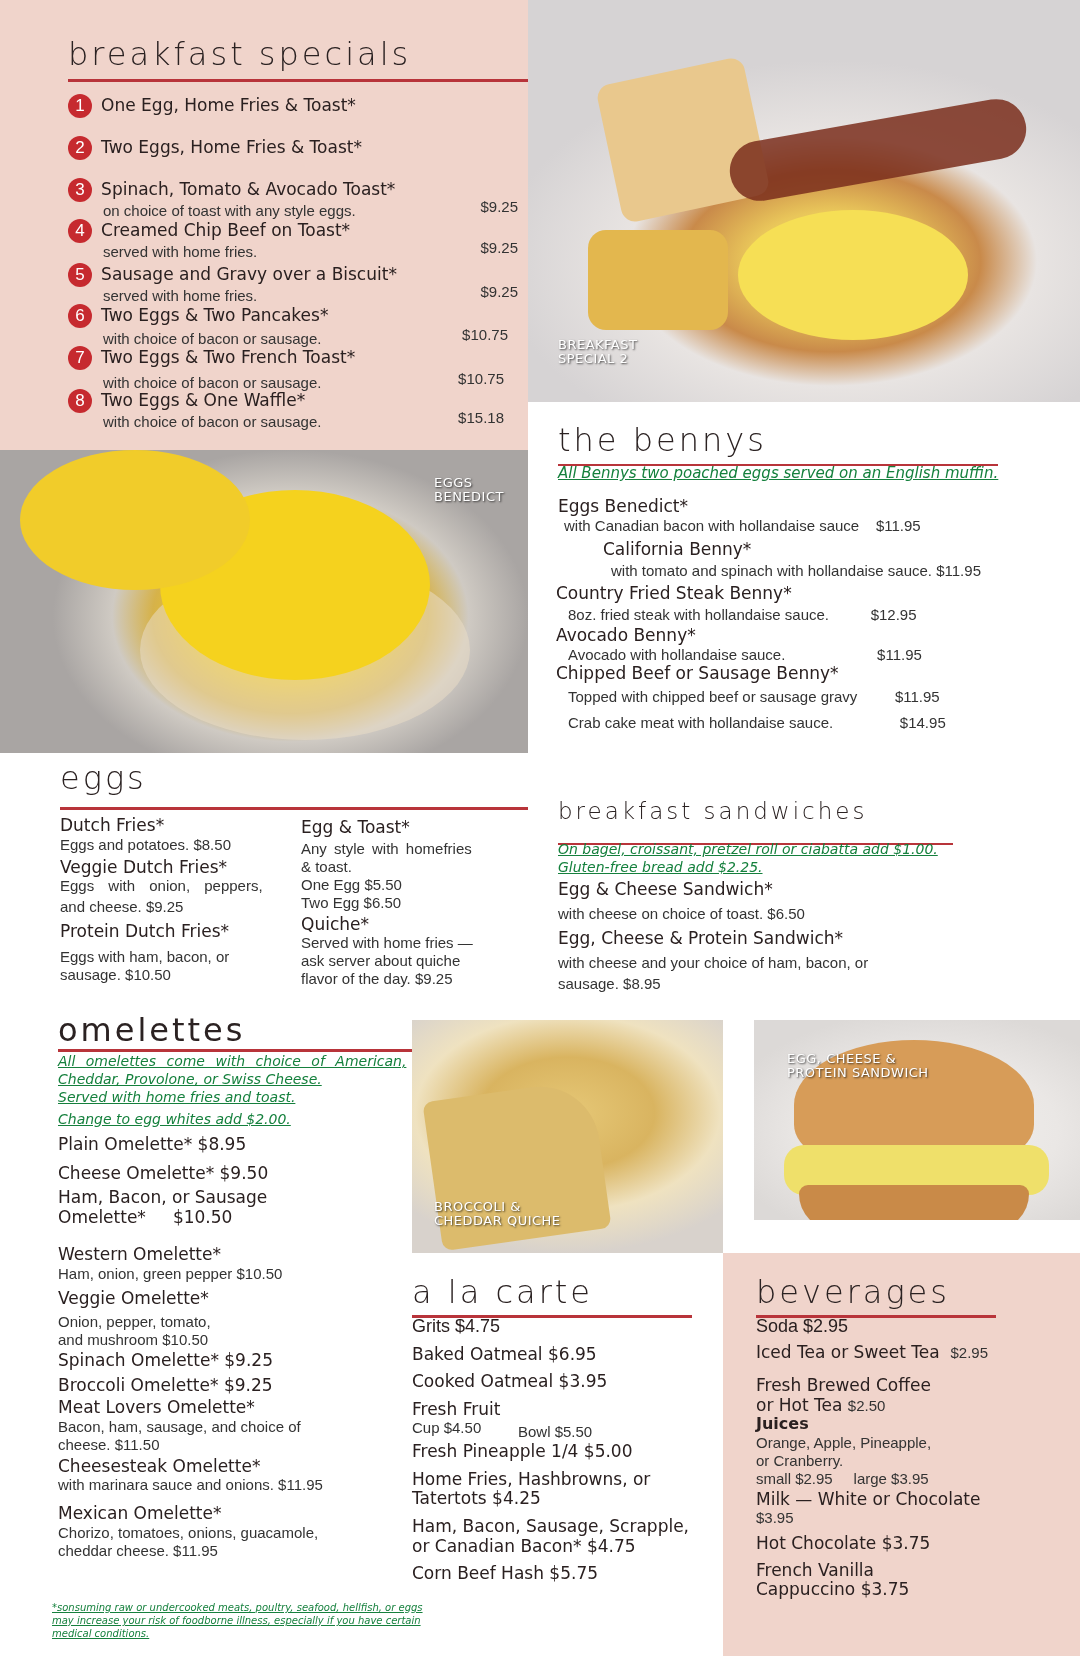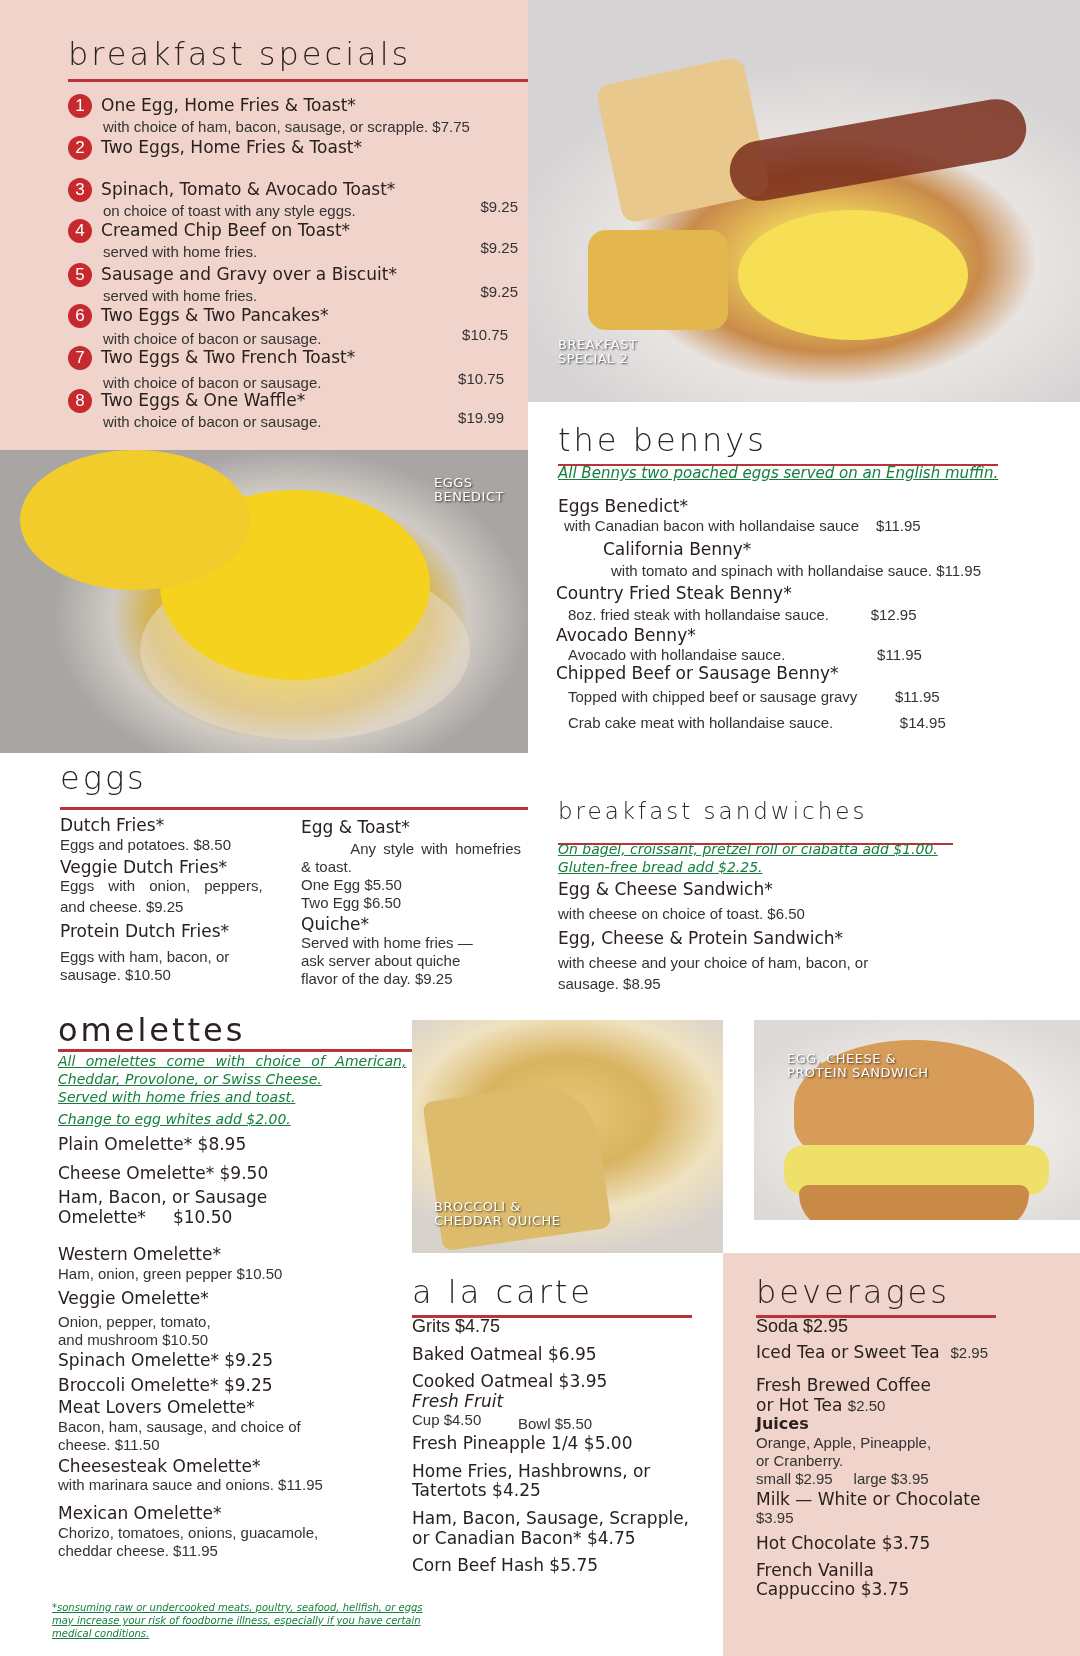--- a/index.html
+++ b/index.html
@@ -22,21 +22,20 @@
 </head>
 <body>
 
 <div class="abs pink" style="left:0;top:0;width:528px;height:450px;"></div>
 <div class="abs h-title" style="left:68px;top:38px;font-size:32px;">breakfast specials</div>
 <div class="abs rule" style="left:68px;top:79px;width:460px;"></div>
 
 <div class="spec-row" style="top:94px;">
   <span class="badge">1</span>
   <span class="iname">One Egg, Home Fries &amp; Toast*</span>
-  <div class="idesc" style="padding-left:35px;"><span>with choice of ham, bacon, sausage, or scrapple.</span> <span>$7.75</span></div>
 </div>
 <div class="spec-row" style="top:136px;">
   <span class="badge">2</span>
   <span class="iname">Two Eggs, Home Fries &amp; Toast*</span>
 </div>
 <div class="spec-row" style="top:178px;">
   <span class="badge">3</span>
   <span class="iname">Spinach, Tomato &amp; Avocado Toast*</span>
   <div class="idesc" style="padding-left:35px;"><span>on choice of toast with any style eggs.</span><span class="price" style="top:20px;">$9.25</span></div>
 </div>
@@ -56,21 +55,21 @@
   <div class="idesc" style="padding-left:35px;margin-top:2px;"><span>with choice of bacon or sausage.</span><span class="price" style="top:22px;right:10px;">$10.75</span></div>
 </div>
 <div class="spec-row" style="top:346px;">
   <span class="badge">7</span>
   <span class="iname">Two Eggs &amp; Two French Toast*</span>
   <div class="idesc" style="padding-left:35px;margin-top:4px;"><span>with choice of bacon or sausage.</span><span class="price" style="top:24px;right:14px;">$10.75</span></div>
 </div>
 <div class="spec-row" style="top:389px;">
   <span class="badge">8</span>
   <span class="iname">Two Eggs &amp; One Waffle*</span>
-  <div class="idesc" style="padding-left:35px;"><span>with choice of bacon or sausage.</span><span class="price" style="top:20px;right:14px;">$19.99</span></div>
+  <div class="idesc" style="padding-left:35px;"><span>with choice of bacon or sausage.</span><span class="price" style="top:20px;right:14px;">$15.18</span></div>
 </div>
 
 <div class="abs photo" style="left:528px;top:0;width:552px;height:402px;background:radial-gradient(ellipse 60% 50% at 55% 65%, #f4e27a 0%, #e9c65a 25%, #c98a4a 45%, #e8e4e2 62%, #d6d3d4 100%);">
   <div class="abs" style="left:80px;top:70px;width:150px;height:140px;background:#e9c88d;border-radius:14px;transform:rotate(-12deg);"></div>
   <div class="abs" style="left:200px;top:120px;width:300px;height:60px;background:#7a2e1c;border-radius:30px;transform:rotate(-10deg);opacity:0.85;"></div>
   <div class="abs" style="left:210px;top:210px;width:230px;height:130px;background:#f6df55;border-radius:50%;"></div>
   <div class="abs" style="left:60px;top:230px;width:140px;height:100px;background:#e3b74e;border-radius:18px;"></div>
   <div class="photo-label" style="left:30px;top:338px;">
     <div>BREAKFAST</div>
     <div>SPECIAL 2</div>
@@ -123,21 +122,21 @@
   <div class="idesc">Eggs and potatoes. $8.50</div>
   <div class="iname" style="margin-top:4px;">Veggie Dutch Fries*</div>
   <div class="idesc" style="word-spacing:10px;">Eggs with onion, peppers,</div>
   <div class="idesc" style="margin-top:3px;">and cheese. $9.25</div>
   <div class="iname" style="margin-top:6px;">Protein Dutch Fries*</div>
   <div class="idesc" style="margin-top:6px;">Eggs with ham, bacon, or</div>
   <div class="idesc">sausage. $10.50</div>
 </div>
 <div class="abs" style="left:301px;top:818px;width:220px;">
   <div class="iname">Egg &amp; Toast*</div>
-  <div class="idesc" style="margin-top:2px;word-spacing:3px;text-align:right;">Any style with homefries</div>
+  <div class="idesc" style="margin-top:2px;word-spacing:3px;">Any style with homefries</div>
   <div class="idesc">&amp; toast.</div>
   <div class="idesc">One Egg $5.50</div>
   <div class="idesc">Two Egg $6.50</div>
   <div class="iname" style="margin-top:3px;">Quiche*</div>
   <div class="idesc">Served with home fries —</div>
   <div class="idesc">ask server about quiche</div>
   <div class="idesc">flavor of the day. $9.25</div>
 </div>
 
 <div class="abs h-title" style="left:558px;top:800px;font-size:23px;">breakfast sandwiches</div>
@@ -205,21 +204,21 @@
     <div>PROTEIN SANDWICH</div>
   </div>
 </div>
 
 <div class="abs h-title" style="left:412px;top:1276px;font-size:32px;">a la carte</div>
 <div class="abs rule" style="left:412px;top:1315px;width:280px;"></div>
 <div class="abs" style="left:412px;top:1316px;width:310px;">
   <div class="iname" style="font-family:'Liberation Sans',sans-serif;font-size:18px;">Grits $4.75</div>
   <div class="iname" style="margin-top:8px;">Baked Oatmeal $6.95</div>
   <div class="iname" style="margin-top:8px;">Cooked Oatmeal $3.95</div>
-  <div class="iname" style="font-style:italic;">Fresh Fruit</div>
+  <div class="iname" style="margin-top:8px;">Fresh Fruit</div>
   <div style="position:relative;height:20px;">
     <span class="idesc" style="position:absolute;left:0;top:0;">Cup $4.50</span>
     <span class="idesc" style="position:absolute;left:106px;top:4px;">Bowl $5.50</span>
   </div>
   <div class="iname" style="margin-top:3px;">Fresh Pineapple 1/4 $5.00</div>
   <div class="iname" style="margin-top:8px;">Home Fries, Hashbrowns, or</div>
   <div class="iname">Tatertots $4.25</div>
   <div class="iname" style="margin-top:8px;">Ham, Bacon, Sausage, Scrapple,</div>
   <div class="iname">or Canadian Bacon* $4.75</div>
   <div class="iname" style="margin-top:8px;">Corn Beef Hash $5.75</div>

